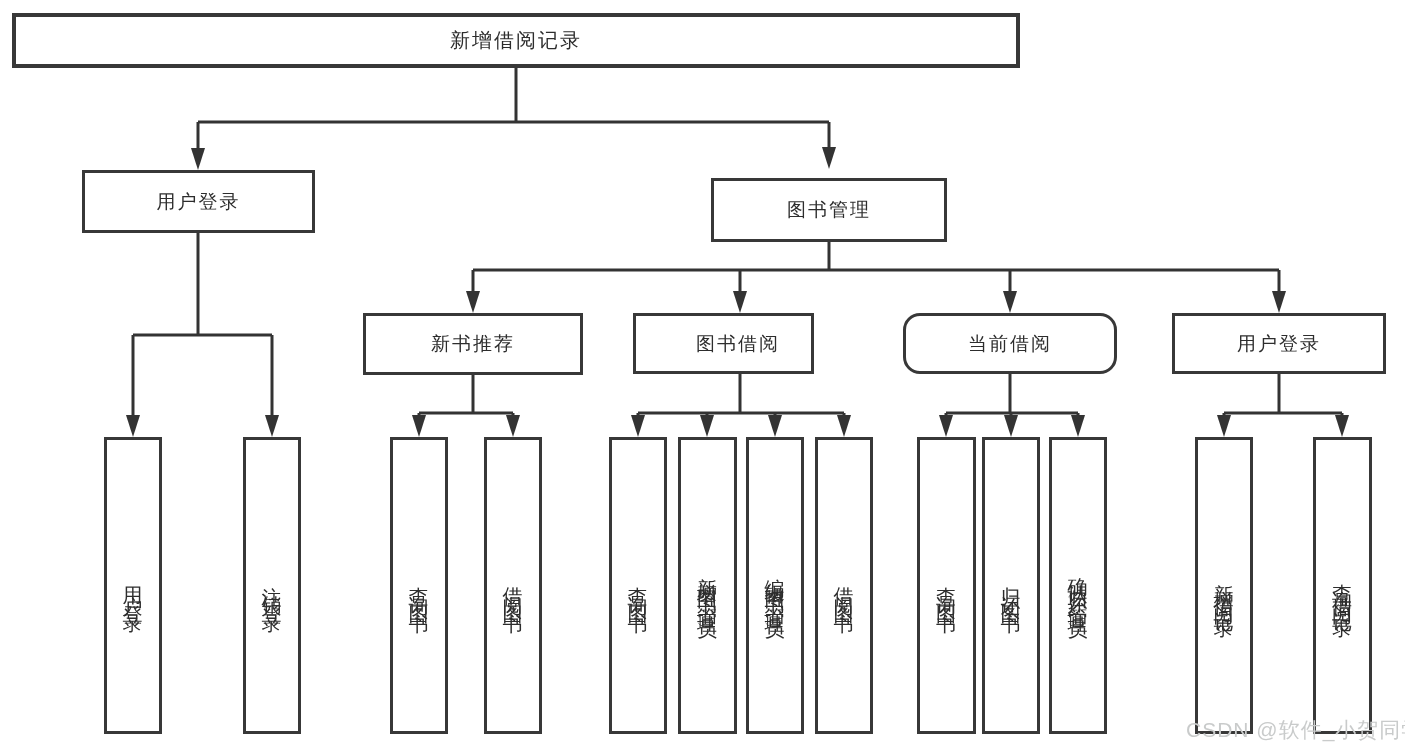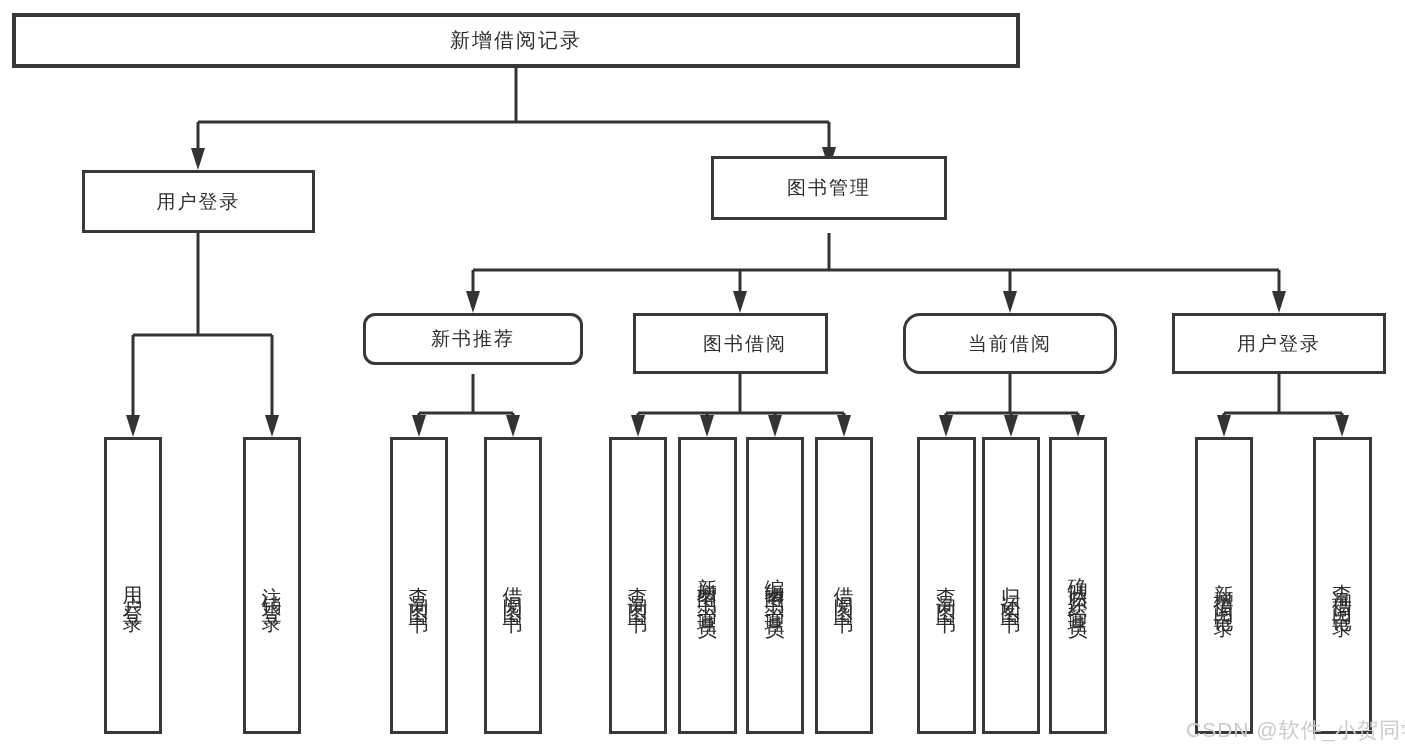--- a/index.html
+++ b/index.html
@@ -121,24 +121,24 @@
       <path d="M1071 415 h14 L1078 437 Z"></path>
 
       <path d="M1217 415 h14 L1224 437 Z"></path>
       <path d="M1335 415 h14 L1342 437 Z"></path>
     </g>
   </svg>
 
   <div class="node root" style="left:12px;top:13px;width:1008px;height:55px;">新增借阅记录</div>
 
   <div class="node" style="left:82px;top:170px;width:233px;height:63px;">用户登录</div>
-  <div class="node" style="left:711px;top:156px;width:236px;height:64px;">图书管理</div>
+  <div class="node" style="left:711px;top:178px;width:236px;height:64px;">图书管理</div>
 
-  <div class="node" style="left:363px;top:313px;width:220px;height:52px;border-radius:12px;">新书推荐</div>
-  <div class="node" style="left:633px;top:313px;width:195px;height:61px;padding-left:29px;">图书借阅</div>
+  <div class="node" style="left:363px;top:313px;width:220px;height:62px;">新书推荐</div>
+  <div class="node" style="left:633px;top:313px;width:181px;height:61px;padding-left:29px;">图书借阅</div>
   <div class="node" style="left:903px;top:313px;width:214px;height:61px;border-radius:17px;">当前借阅</div>
   <div class="node" style="left:1172px;top:313px;width:214px;height:61px;">用户登录</div>
 
   <div class="node v-box" style="left:104px;top:437px;width:58px;height:297px;">用户登录</div>
   <div class="node v-box" style="left:243px;top:437px;width:58px;height:297px;">注销登录</div>
 
   <div class="node v-box" style="left:390px;top:437px;width:58px;height:297px;">查询图书</div>
   <div class="node v-box" style="left:484px;top:437px;width:58px;height:297px;">借阅图书</div>
 
   <div class="node v-box" style="left:609px;top:437px;width:58px;height:297px;">查询图书</div>

